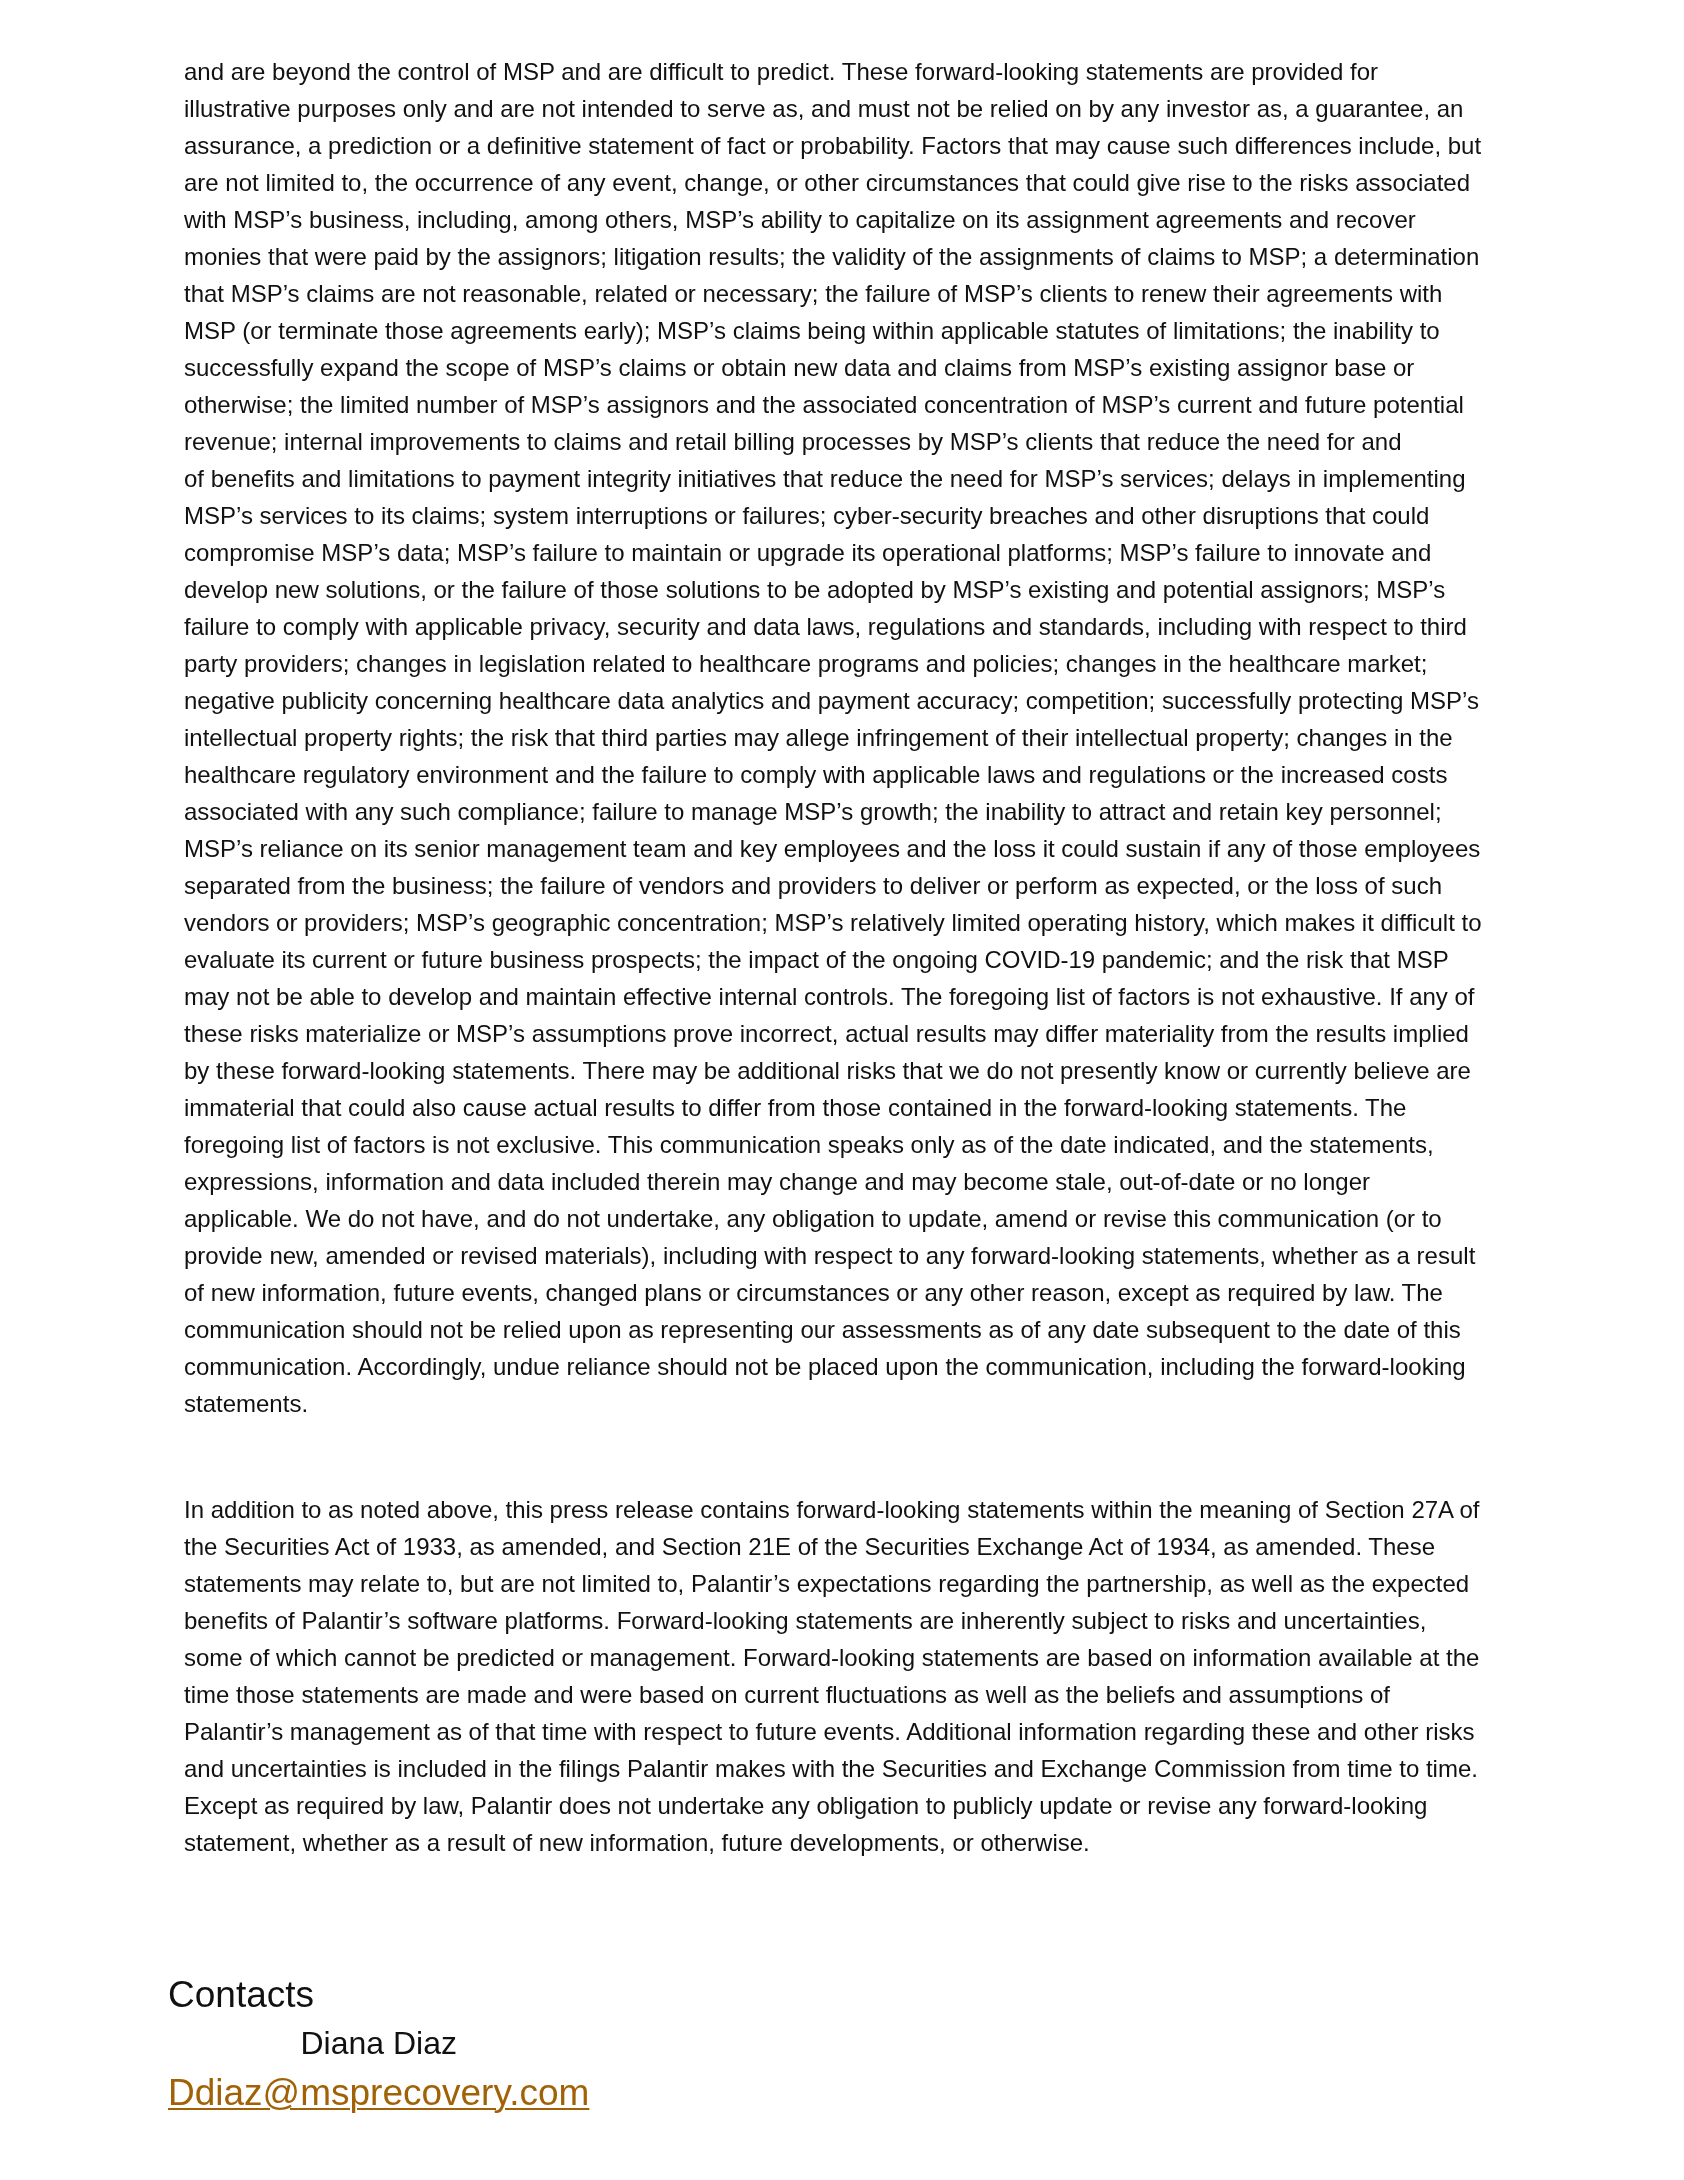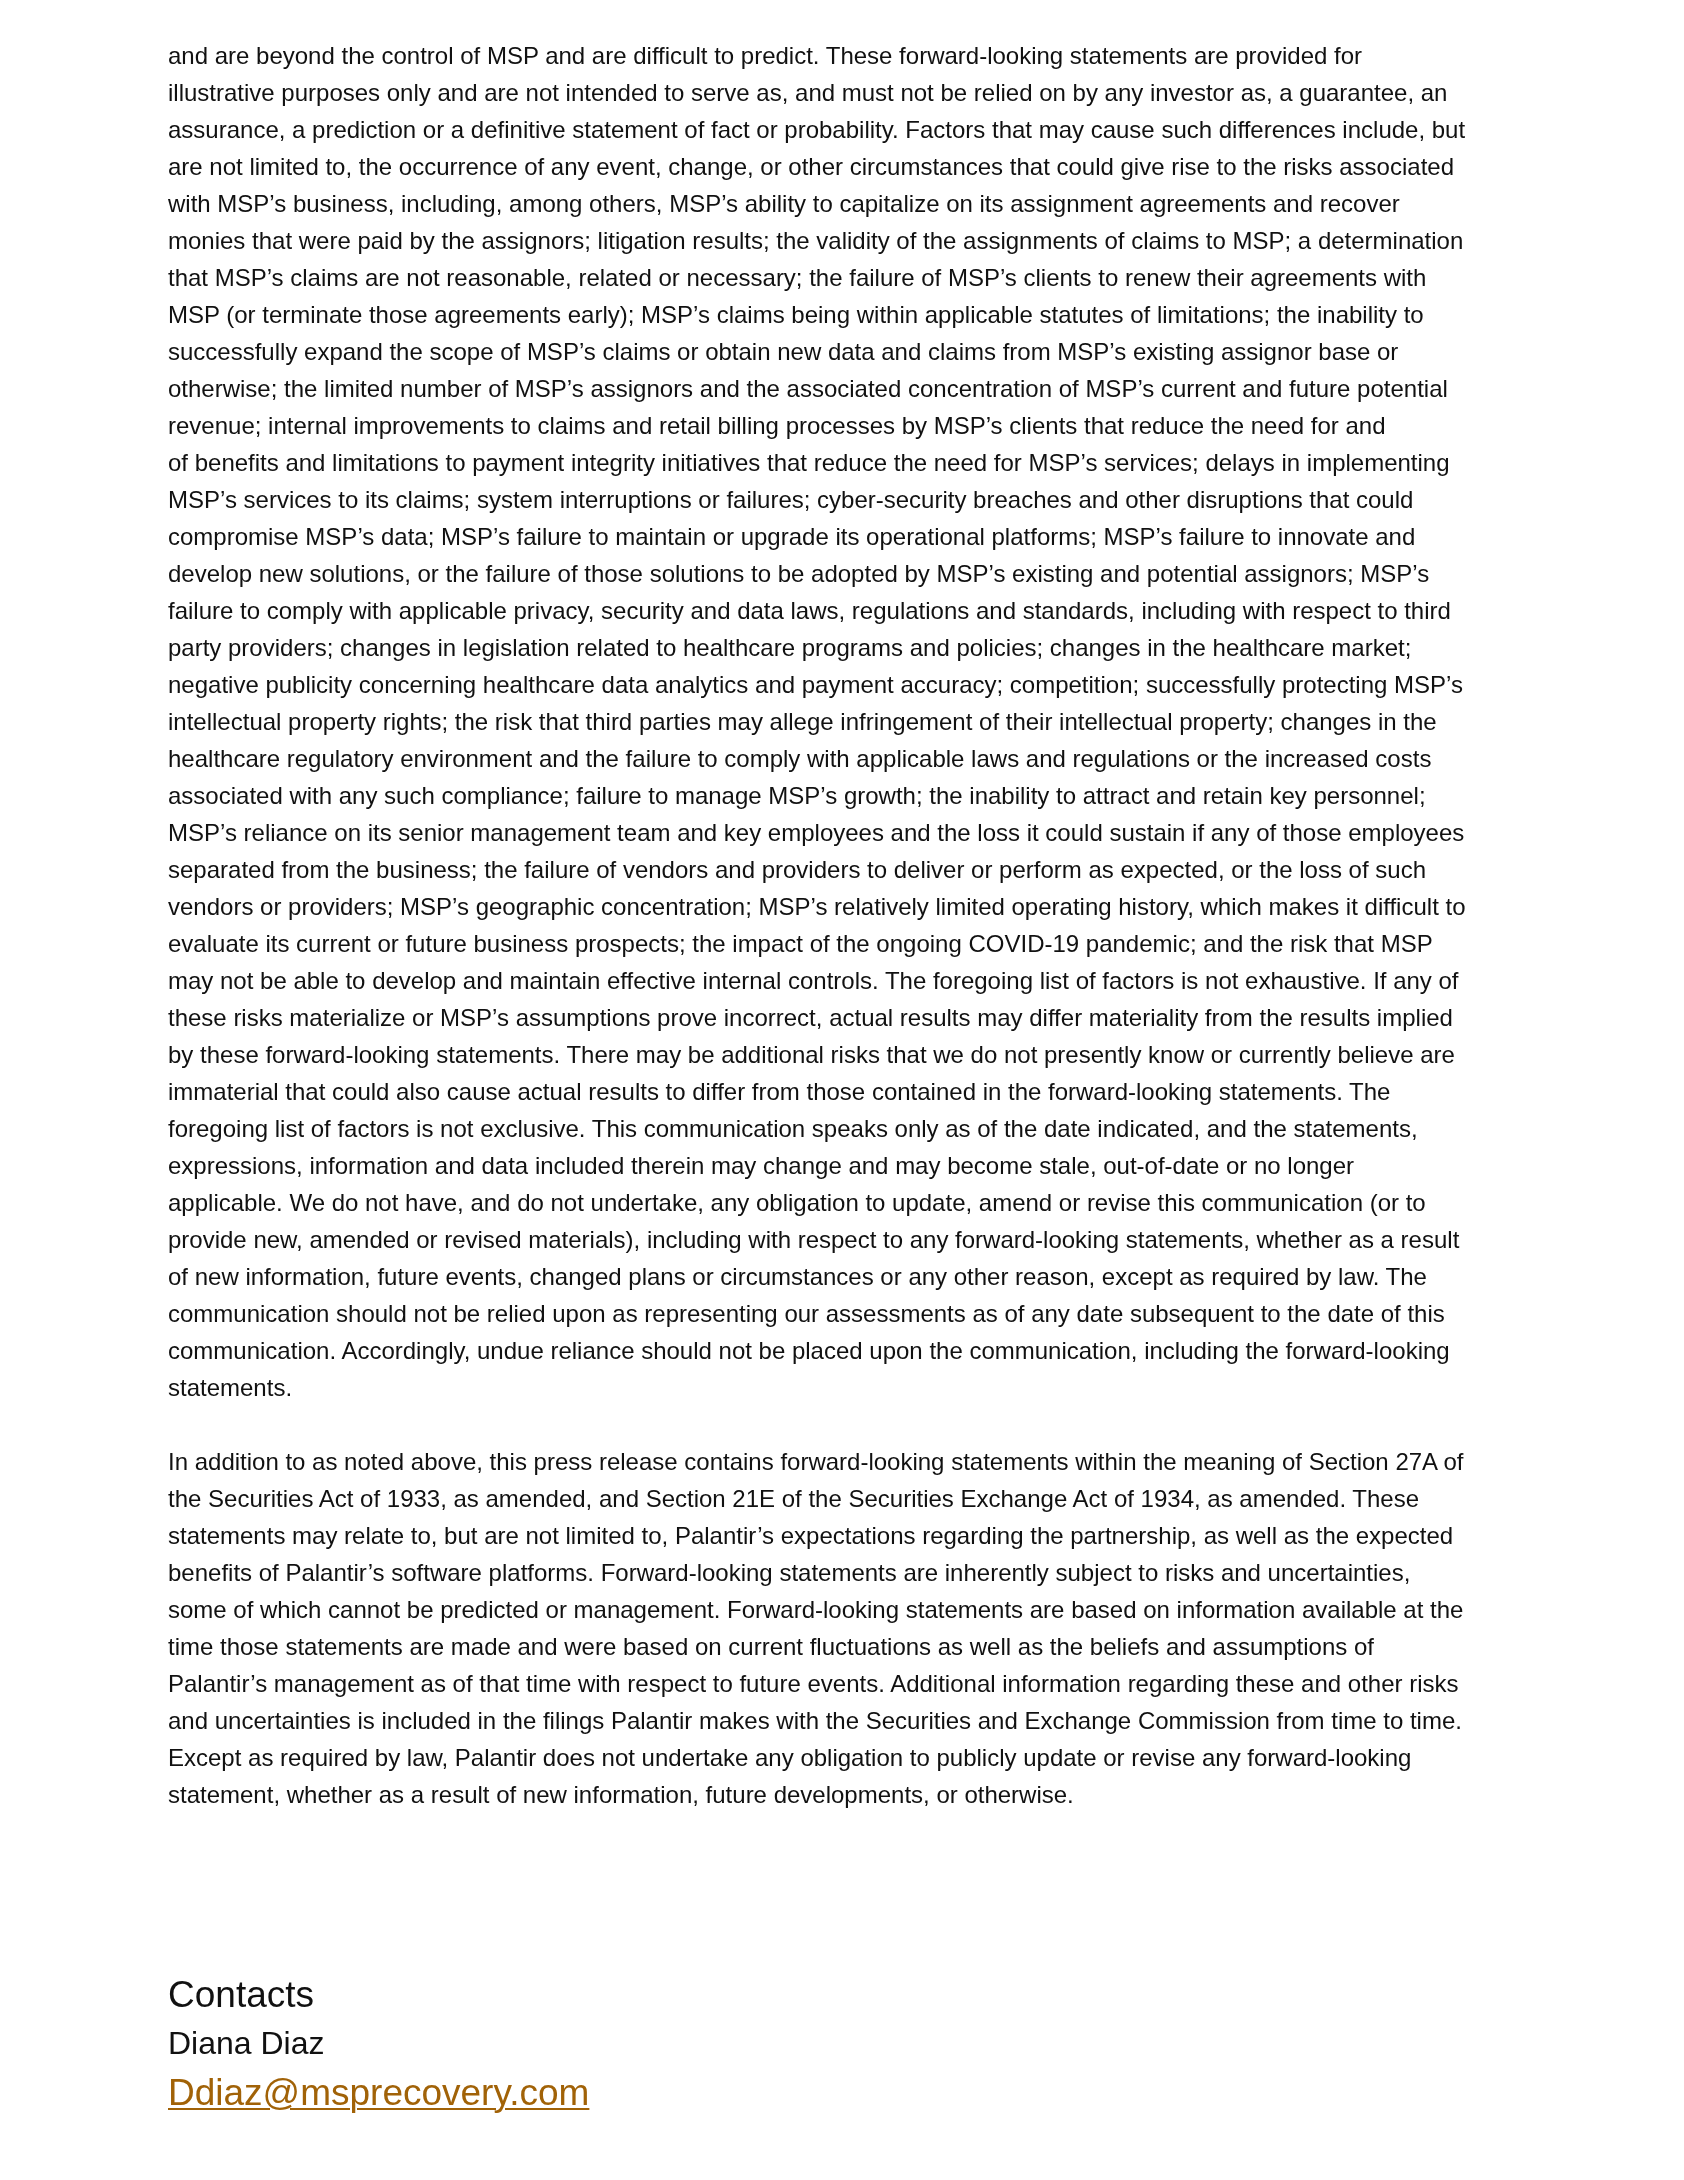--- a/index.html
+++ b/index.html
@@ -1,24 +1,24 @@
 <!DOCTYPE html>
 <html style="font-size:13.6px"><head>
 <meta charset="utf-8">
 <style>
   html, body { margin: 0; padding: 0; background: #ffffff; }
   body { width: 1684px; height: 2181px; position: relative; overflow: hidden;
          font-family: "Liberation Sans", sans-serif; color: #111111; }
   .page { position: absolute; left: 168px; top: 37px; width: 1363px; }
-  .para { margin: 0; }
+  .para { margin: 16px; }
   .line { display: block; font-size: 24px; line-height: 37px; white-space: nowrap; letter-spacing: 0; }
   .gap { height: 37px; }
   .contacts { position: absolute; left: 168px; top: 1970px; }
   .contacts-title { font-size: 37px; line-height: 49px; display: block; }
-  .contacts-name { font-size: 32px; line-height: 49px; display: block; }
+  .contacts-name { font-size: 32px; line-height: 49px; display: block; text-align: center; }
   .contacts-email { font-size: 37px; line-height: 49px; display: inline-block; color: #a16207; text-decoration: underline; text-underline-offset: 3.4px; text-decoration-thickness: 1.7px; cursor: pointer; }
 </style>
 </head>
 <body>
 
 <div class="page">
   <p class="para" id="p1">
       <span class="line">and are beyond the control of MSP and are difficult to predict. These forward-looking statements are provided for</span>
       <span class="line">illustrative purposes only and are not intended to serve as, and must not be relied on by any investor as, a guarantee, an</span>
       <span class="line">assurance, a prediction or a definitive statement of fact or probability. Factors that may cause such differences include, but</span>

